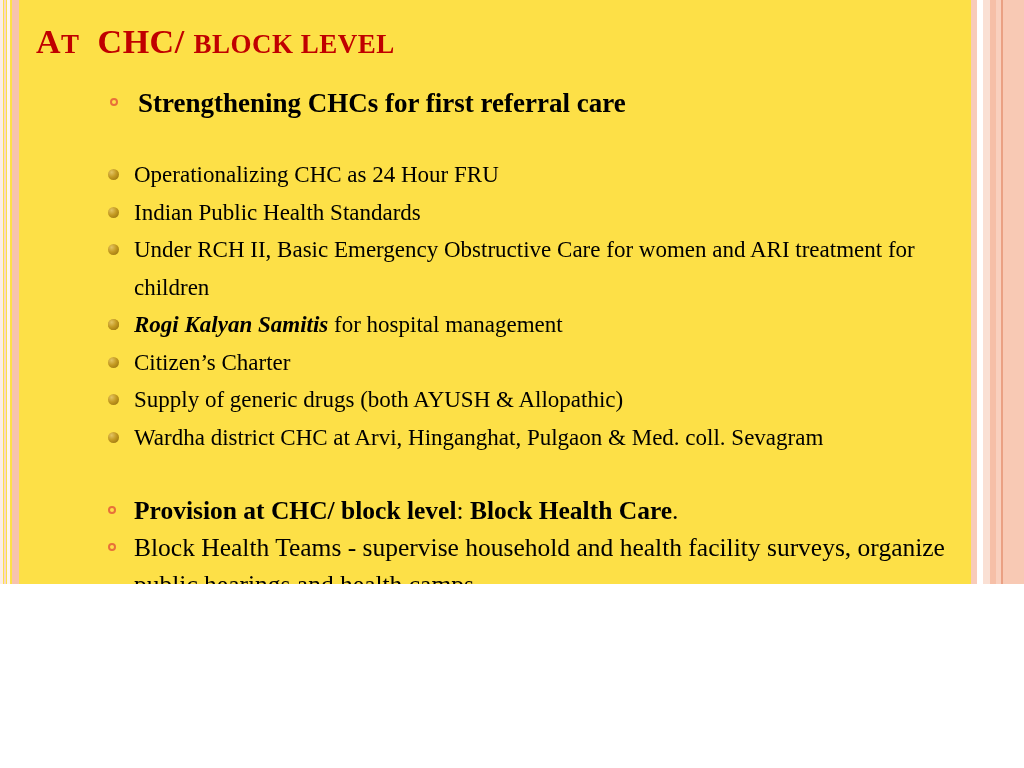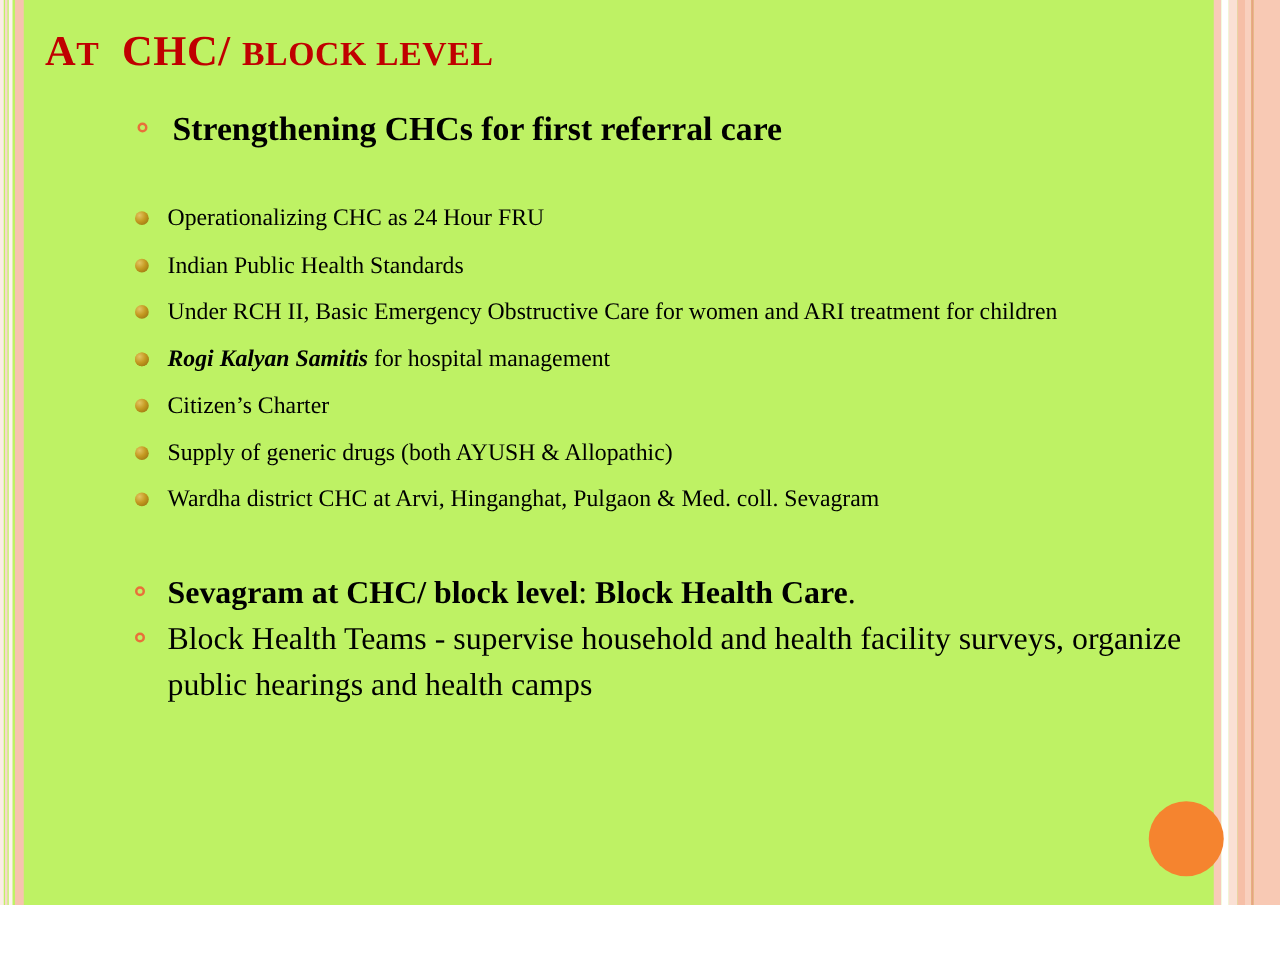--- a/index.html
+++ b/index.html
@@ -7,22 +7,22 @@
     margin: 0;
     padding: 0;
     background: #ffffff;
   }
   body {
     font-family: "Liberation Serif", "DejaVu Serif", serif;
   }
   .slide {
     position: relative;
     width: 1024px;
-    height: 724px;
-    background: #bef264;
+    height: 584px;
+    background: #fde047;
     overflow: hidden;
   }
 
   
   .stripe {
     position: absolute;
     top: 0;
     height: 768px;
   }
 
@@ -92,21 +92,21 @@
     padding-left: 34px;
   }
   .heading-row .bullet-ring { left: 6px; top: 12px; }
   .gap-medium { height: 36px; }
 
   .lst { list-style: none; margin: 0; padding: 0; }
   .lst li {
     position: relative;
     padding-left: 30px;
     margin: 0 0 0 0;
-    font-size: 19px;
+    font-size: 23px;
     line-height: 37.5px;
     color: #000000;
   }
 
   .it { }
   .bi { font-style: italic; font-weight: bold; }
   .bd { font-weight: bold; }
 
   .bottom-list li {
     line-height: 37px;
@@ -187,21 +187,21 @@
         <span class="bullet-sphere"></span>
         <span> Wardha district  CHC at  Arvi, Hinganghat, Pulgaon &amp;  Med. coll. Sevagram</span>
       </li>
     </ul>
 
     <div class="gap-medium"></div>
 
     <ul class="lst bottom-list">
       <li>
         <span class="bullet-ring"></span>
-        <span class="bd">Sevagram at CHC/ block level</span><span>: </span><span class="bd">Block Health Care</span><span>.</span>
+        <span class="bd">Provision at CHC/ block level</span><span>: </span><span class="bd">Block Health Care</span><span>.</span>
       </li>
       <li>
         <span class="bullet-ring"></span>
         <span>Block Health Teams - supervise household and health facility surveys, organize public hearings and health camps</span>
       </li>
     </ul>
 
   </div>
 
   <div class="accent-circle"></div>

